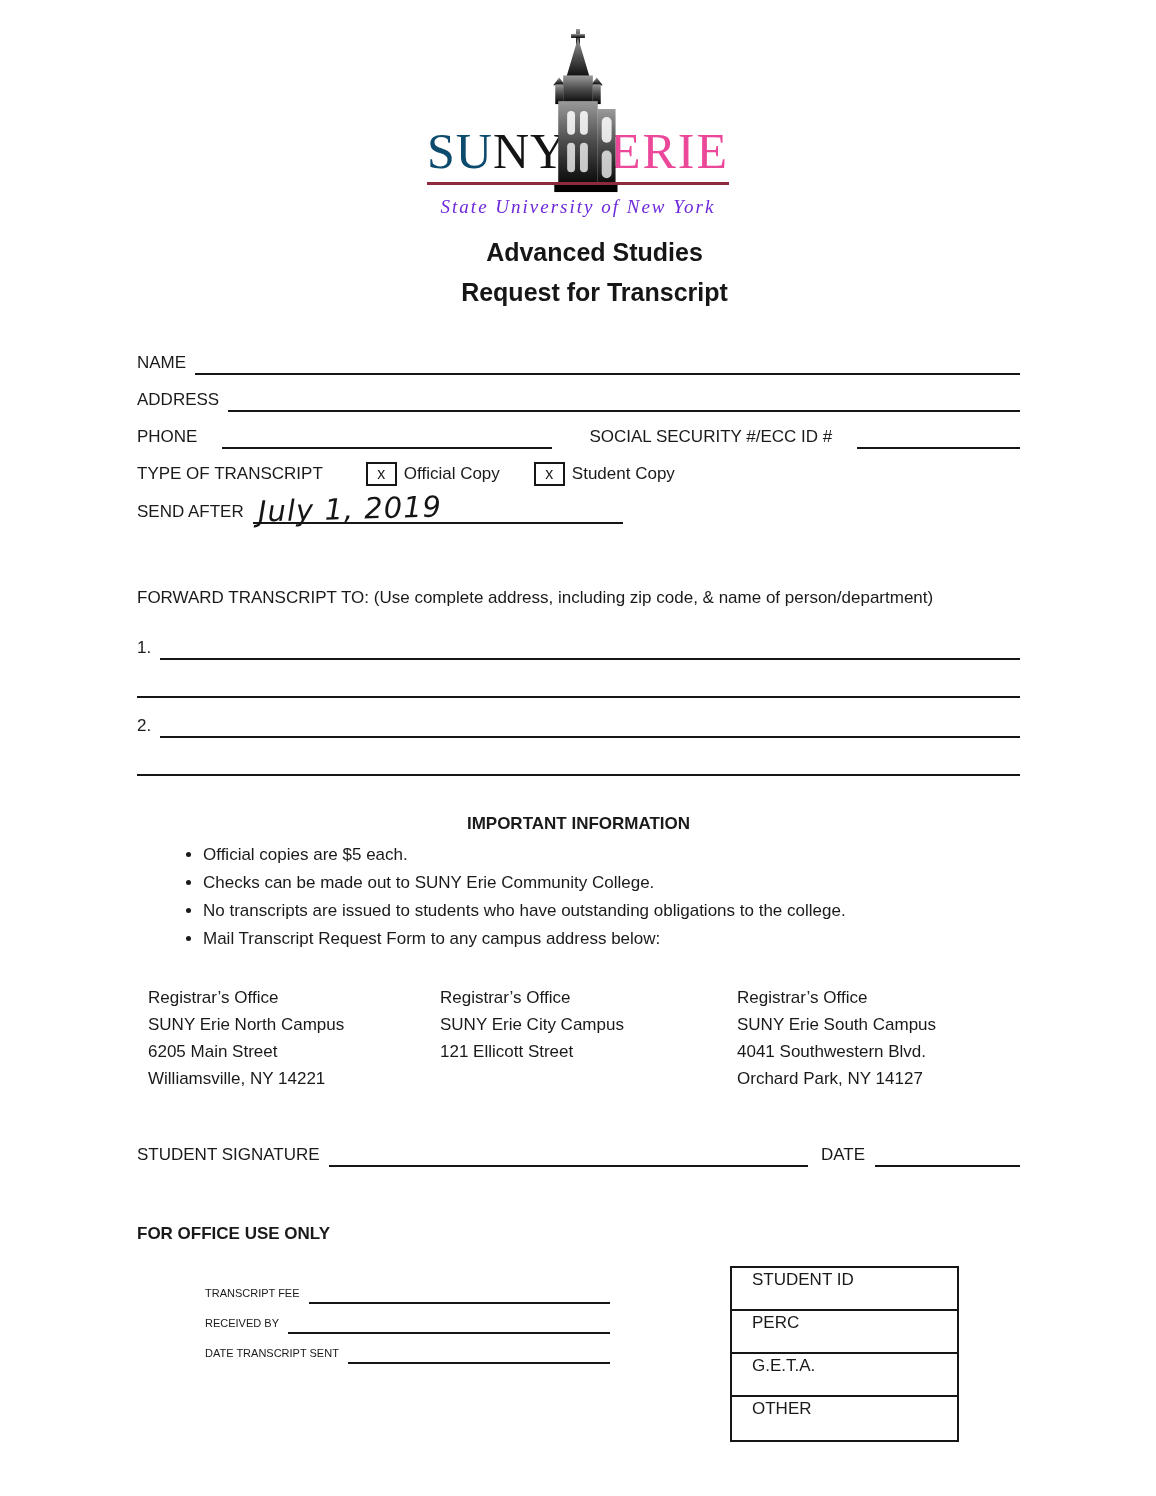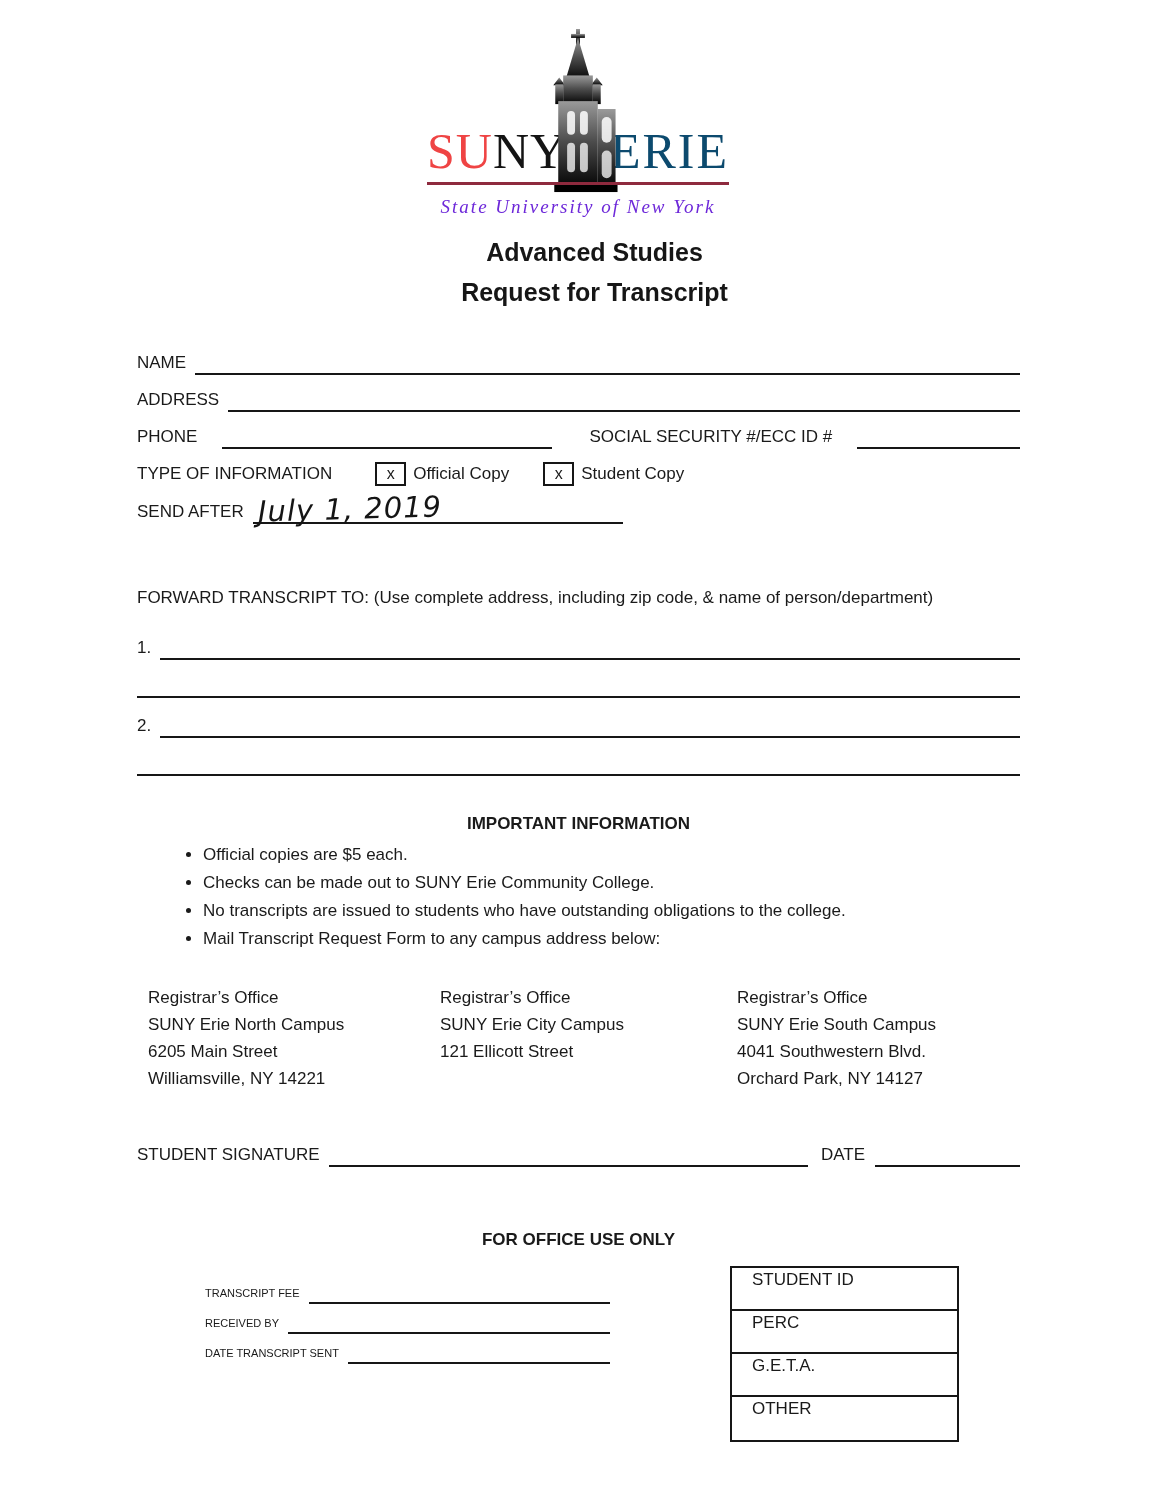--- a/index.html
+++ b/index.html
@@ -36,23 +36,23 @@
     left: 0;
     width: 100%;
     display: flex;
     justify-content: space-between;
     align-items: flex-end;
     font-family: "Liberation Serif", serif;
     font-size: 50px;
     line-height: 50px;
     z-index: 1;
   }
-  .suny-su { color: #ef4444; letter-spacing: 1px; }
+  .suny-su { color: #0c4a6e; letter-spacing: 1px; }
   .suny-ny { color: #141414; letter-spacing: 1px; }
-  .erie { color: #0c4a6e; letter-spacing: 2px; }
+  .erie { color: #ec4899; letter-spacing: 2px; }
   .logo-rule {
     position: absolute;
     bottom: 33px;
     left: 0;
     width: 100%;
     height: 3px;
     background: #8e2a3e;
     z-index: 3;
   }
   .logo-tagline {
@@ -189,24 +189,23 @@
   
   .row-signature { top: 1140px; }
   .date-label { padding: 0 10px 0 13px; line-height: 24px; }
 
   
   .office-heading {
     position: absolute;
     left: 137px;
     width: 883px;
     top: 1224px;
-    text-align: center;
+    text-align: left;
     font-weight: bold;
     font-size: 17px;
-    margin-top: 6px;
   }
   .office-left {
     position: absolute;
     left: 205px;
     top: 1274px;
     width: 405px;
     font-size: 11px;
   }
   .office-row { display: flex; align-items: flex-end; height: 30px; white-space: nowrap; }
   .office-row .lbl { line-height: 22px; }
@@ -283,21 +282,21 @@
   </div>
 
   <div class="row row-phone">
     <span class="lbl">PHONE</span>
     <span class="fill-line fixed" style="width:330px"></span>
     <span class="lbl ssn-label">SOCIAL SECURITY #/ECC ID #</span>
     <span class="fill-line"></span>
   </div>
 
   <div class="row row-type">
-    <span class="lbl">TYPE OF INFORMATION</span>
+    <span class="lbl">TYPE OF TRANSCRIPT</span>
     <span class="checkbox">x</span>
     <span>Official Copy</span>
     <span class="checkbox">x</span>
     <span>Student Copy</span>
   </div>
 
   <div class="row row-send">
     <span class="lbl">SEND AFTER</span>
     <span class="write-line">
       <span class="handwriting">July 1, 2019</span>

